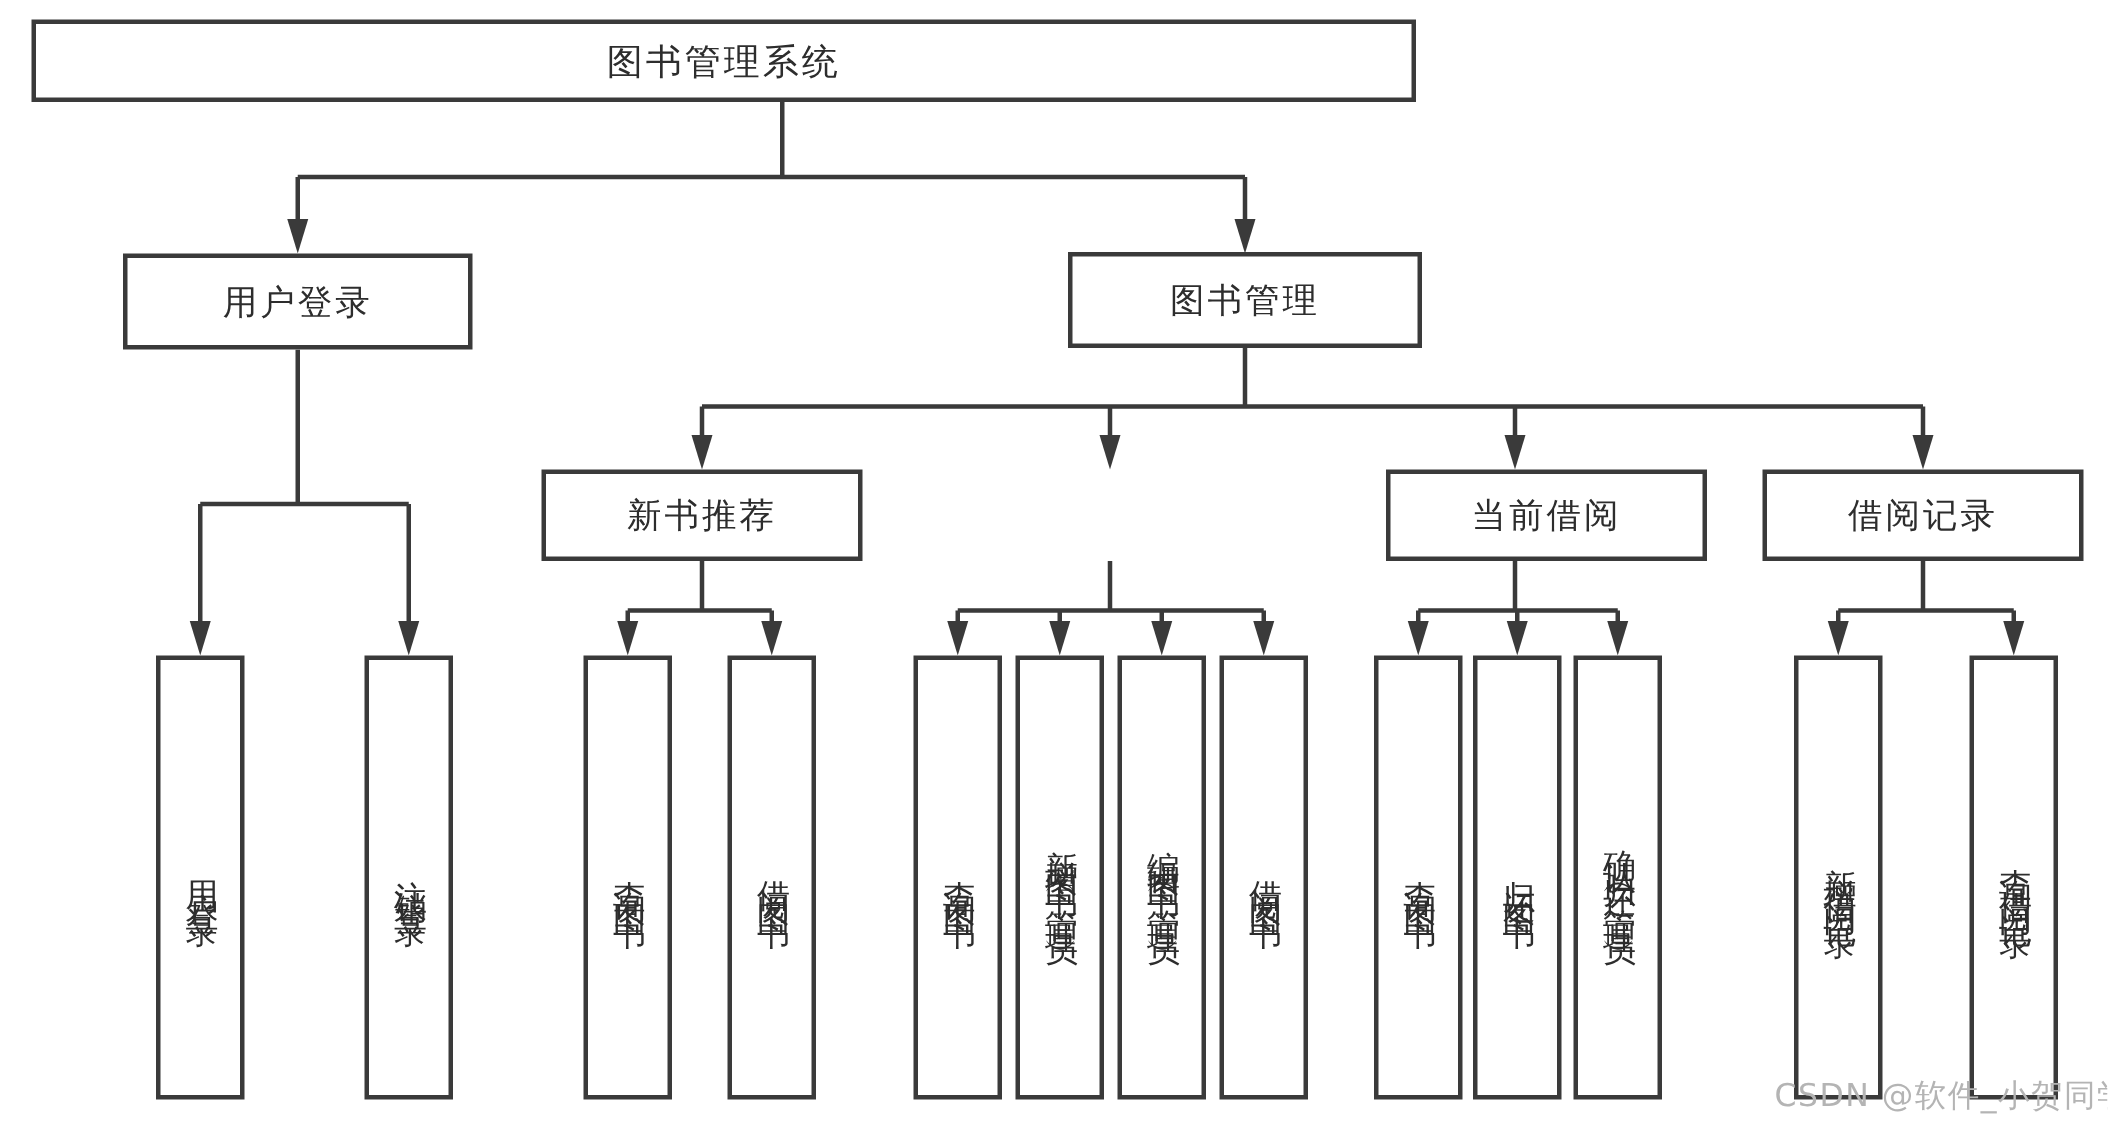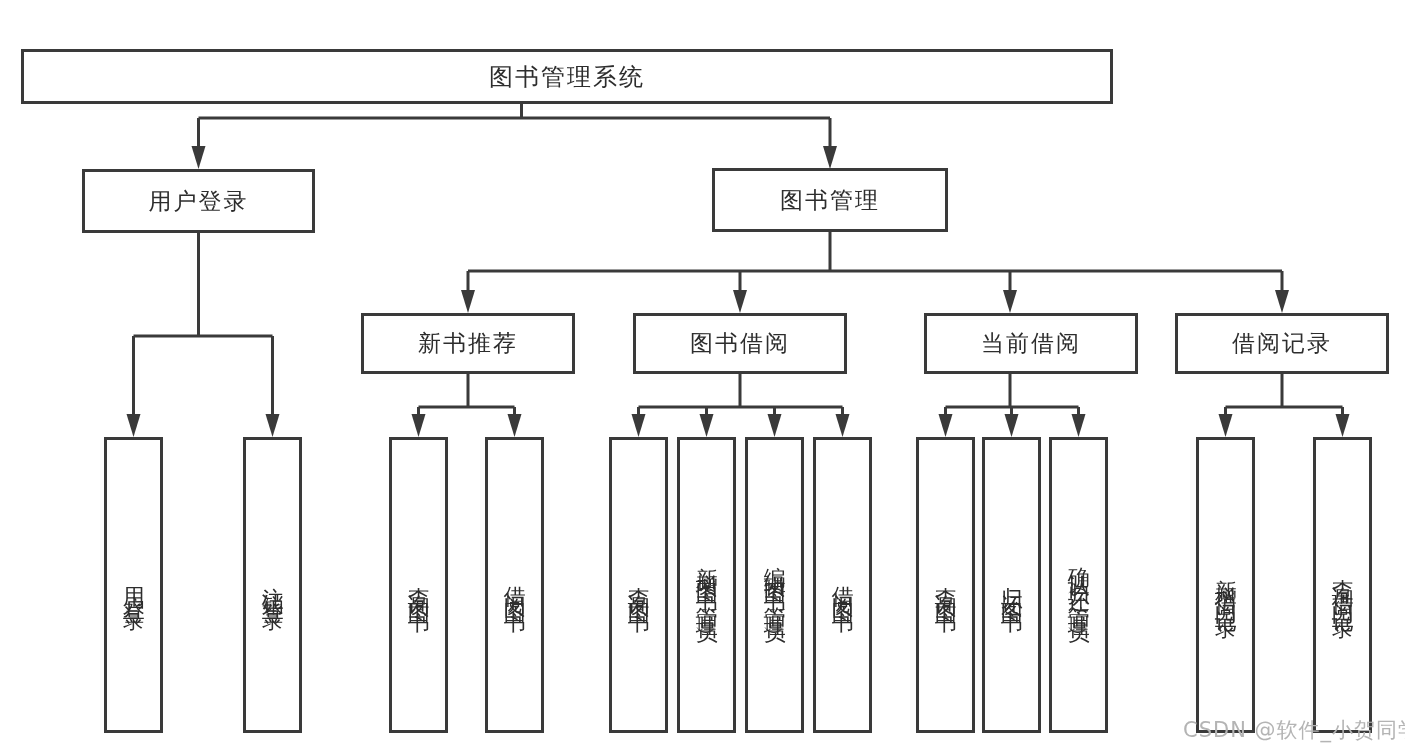--- a/index.html
+++ b/index.html
@@ -82,36 +82,33 @@
       <path d="M767.5,414 L781.5,414 L774.5,437 Z"></path>
       <path d="M835.5,414 L849.5,414 L842.5,437 Z"></path>
       <path d="M938.5,414 L952.5,414 L945.5,437 Z"></path>
       <path d="M1004.5,414 L1018.5,414 L1011.5,437 Z"></path>
       <path d="M1071.5,414 L1085.5,414 L1078.5,437 Z"></path>
       <path d="M1218.5,414 L1232.5,414 L1225.5,437 Z"></path>
       <path d="M1335.5,414 L1349.5,414 L1342.5,437 Z"></path>
     </g>
   </svg>
 
-  <div class="node h1" style="left:21px; top:13px; width:1092px; height:55px;margin-top:36px;">
+  <div class="node h1" style="left:21px; top:13px; width:923px; height:55px;">
     <span>图书管理系统</span>
   </div>
 
   <div class="node h2" style="left:82px; top:169px; width:233px; height:64px;">
     <span>用户登录</span>
   </div>
   <div class="node h2" style="left:712px; top:168px; width:236px; height:64px;">
     <span>图书管理</span>
   </div>
 
   <div class="node h3" style="left:361px; top:313px; width:214px; height:61px;">
     <span>新书推荐</span>
-  </div>
-  <div class="node h3" style="left:633px; top:313px; width:214px; height:61px;">
-    <span>图书借阅</span>
   </div>
   <div class="node h3" style="left:924px; top:313px; width:214px; height:61px;">
     <span>当前借阅</span>
   </div>
   <div class="node h3" style="left:1175px; top:313px; width:214px; height:61px;">
     <span>借阅记录</span>
   </div>
 
   <div class="node leaf" style="left:104px; top:437px; width:59px; height:296px;">
     <span>用户登录</span>

